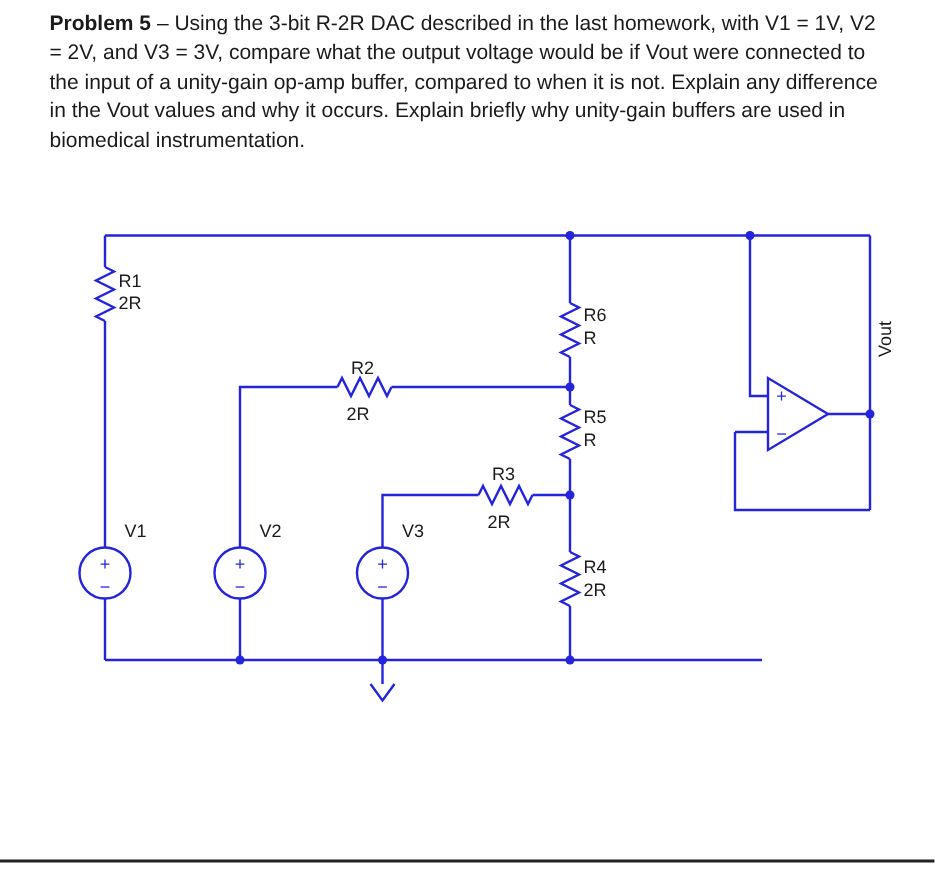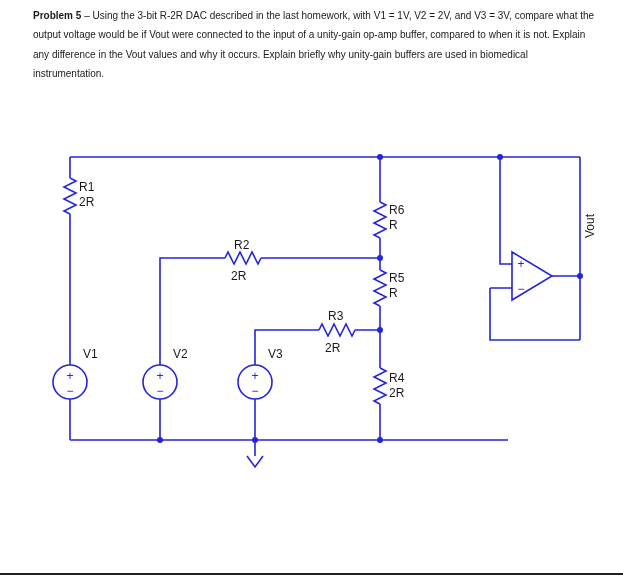--- a/index.html
+++ b/index.html
@@ -3,21 +3,21 @@
 <meta charset="utf-8">
 <style>
   :root { --wire:#2424dd; --ink:#1a1a1a; }
   html,body { margin:0; padding:0; }
   body {
     width:623px; height:581px; position:relative; overflow:hidden;
     background:#ffffff; font-family:"Liberation Sans", sans-serif;
   }
   .problem {
     position:absolute; left:33px; top:6px; width:562px;
-    font-size:10px; line-height:19.4px; color:var(--ink); margin:0;
+    font-size:14px; line-height:19.4px; color:var(--ink); margin:0;
   }
   .problem .bold { font-weight:700; }
   .schematic { position:absolute; left:0; top:0; }
   .wire, .sym { fill:none; stroke:var(--wire); stroke-width:1.6px; stroke-linejoin:miter; }
   .filled { fill:#ffffff; }
   .dot { fill:var(--wire); stroke:none; }
   .lbl { font-size:12px; fill:var(--ink); }
   .sign { font-size:12px; fill:var(--wire); text-anchor:middle; }
   .bottom-line { position:absolute; left:0; top:573px; width:623px; height:2px; background:#222; }
 </style>

